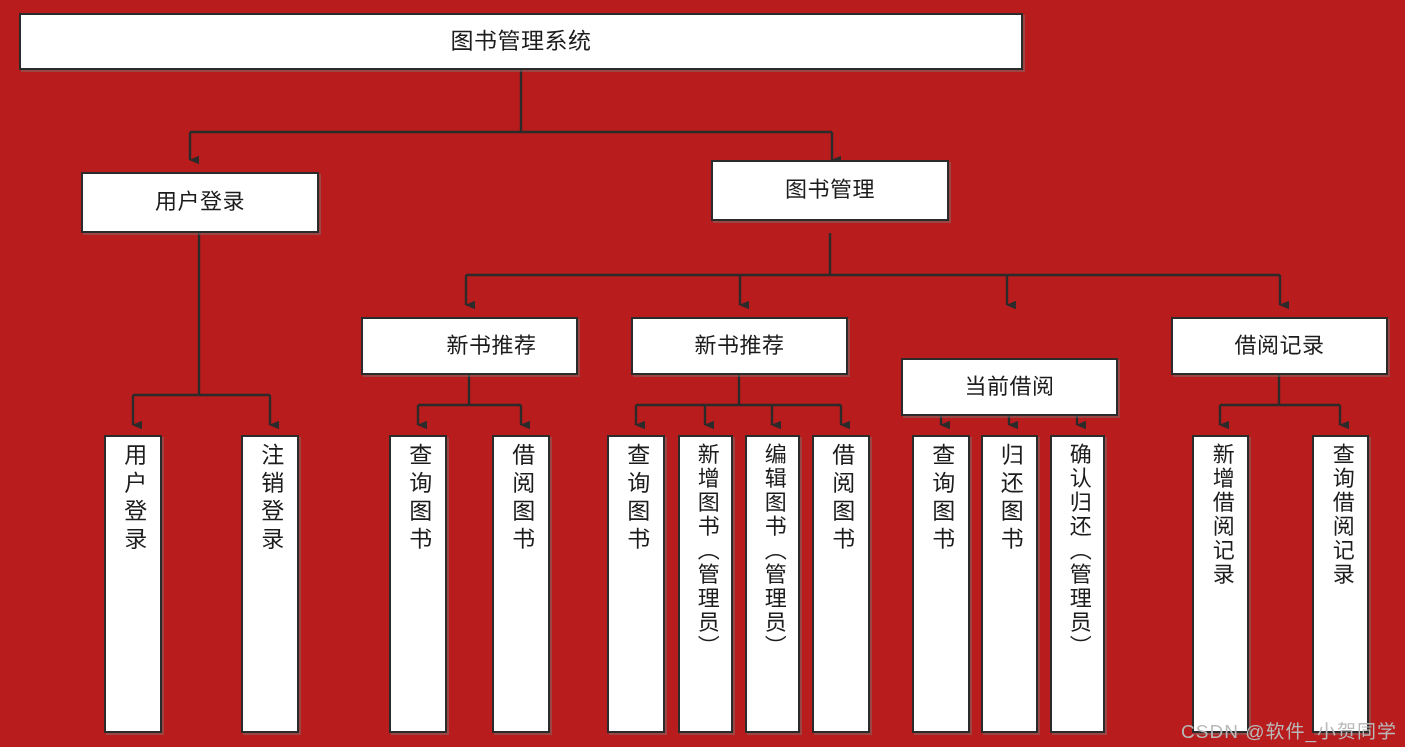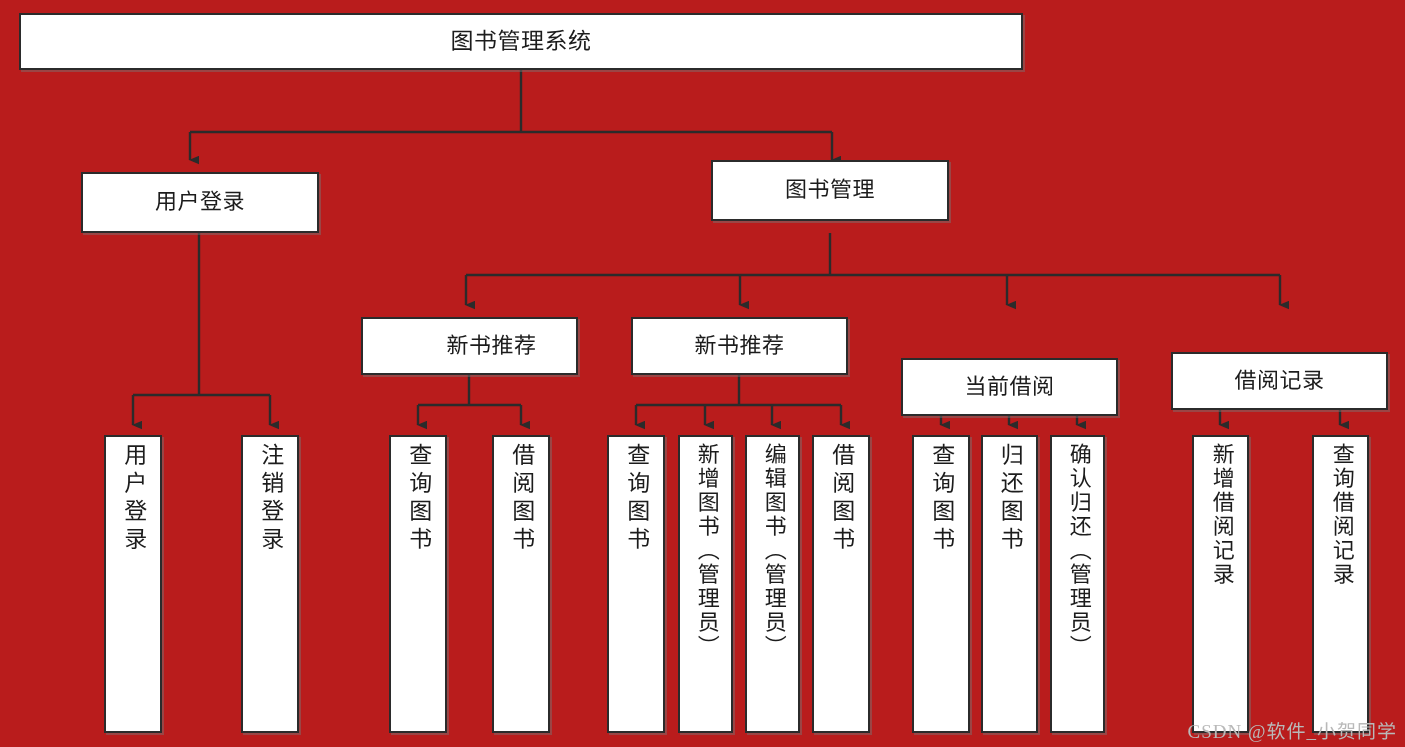--- a/index.html
+++ b/index.html
@@ -62,21 +62,21 @@
   .leaf.tall-text .node-label{ letter-spacing:2px; font-size:22px; }
   .watermark{
     position:absolute;
     right:8px;
     bottom:4px;
     font-size:19px;
     color:#b9b9b9;
     letter-spacing:1px;
     z-index:5;
     white-space:nowrap;
-    font-family:Liberation Serif, serif;
+    font-family:Liberation Sans, sans-serif;
   }
 </style>
 </head>
 <body>
 
 <div id="canvas">
 
   <svg class="links" viewBox="0 0 1405 747">
     <defs>
       <marker id="arrow" markerWidth="9" markerHeight="10" refX="4.2" refY="9" orient="auto" markerUnits="userSpaceOnUse">
@@ -144,21 +144,21 @@
   </div>
 
   <div class="node h-node" style="left:631px; top:317px; width:217px; height:58px;">
     <span class="node-label">新书推荐</span>
   </div>
 
   <div class="node h-node" style="left:901px; top:317px; width:217px; height:58px;margin-top:41px;">
     <span class="node-label">当前借阅</span>
   </div>
 
-  <div class="node h-node" style="left:1171px; top:317px; width:217px; height:58px;margin-top:35px;">
+  <div class="node h-node" style="left:1171px; top:317px; width:217px; height:58px;">
     <span class="node-label">借阅记录</span>
   </div>
 
   <div class="node leaf" style="left:104px; top:435px; width:58px; height:298px;">
     <span class="node-label">用户登录</span>
   </div>
 
   <div class="node leaf" style="left:241px; top:435px; width:58px; height:298px;">
     <span class="node-label">注销登录</span>
   </div>

